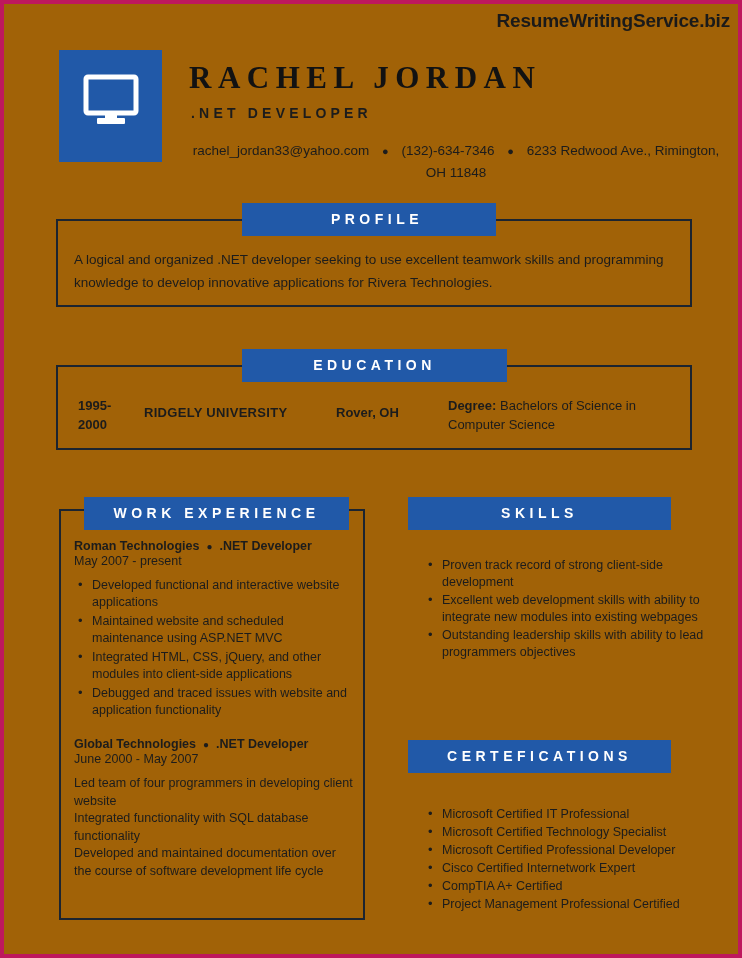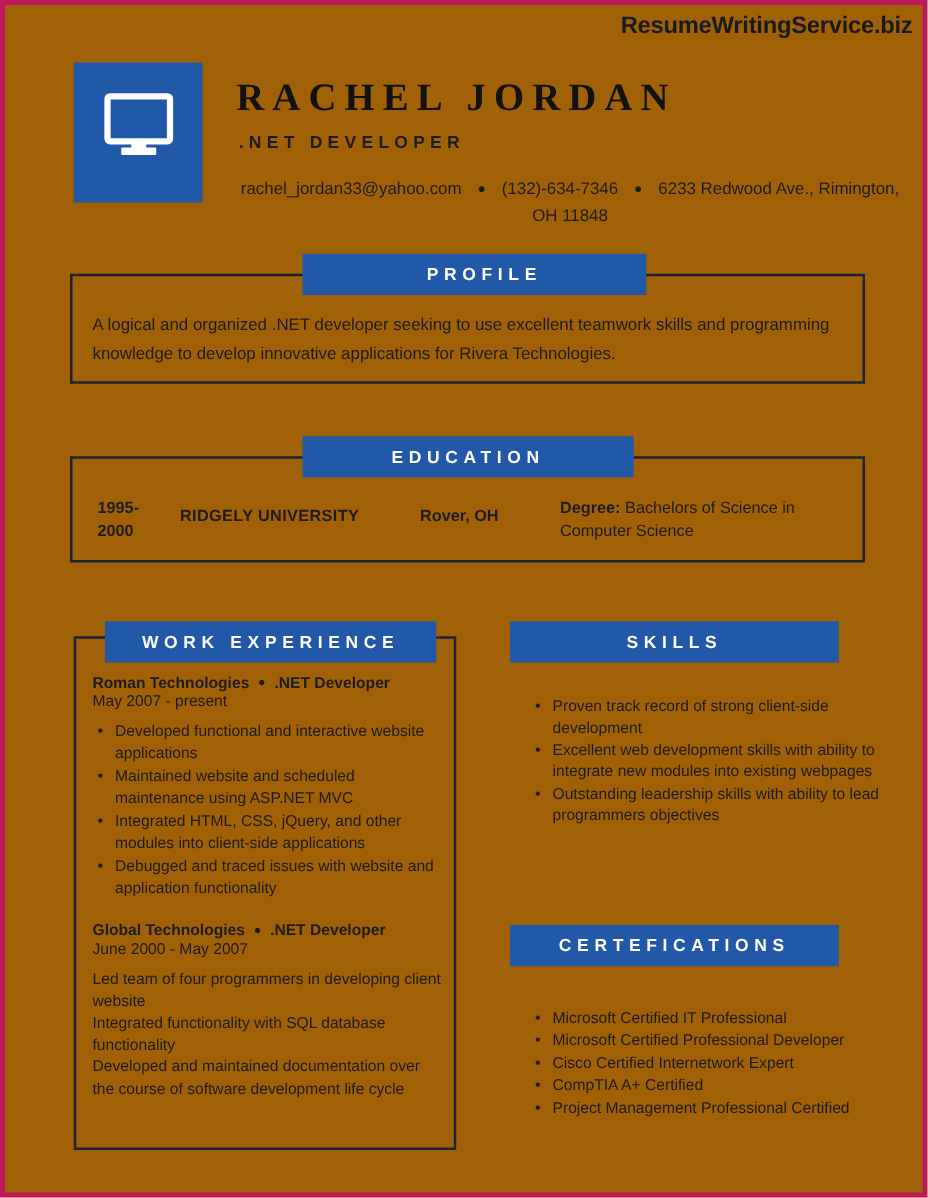--- a/index.html
+++ b/index.html
@@ -98,21 +98,21 @@
     font-weight: bold;
     letter-spacing: 4.5px;
     text-align: center;
     line-height: 33px;
     height: 33px;
     box-sizing: border-box;
     z-index: 5;
   }
 
   #profile-frame { left: 52px; top: 215px; width: 636px; height: 88px; }
-  #profile-band  { left: 238px; top: 199px; width: 275px; padding-left: 16px; }
+  #profile-band  { left: 238px; top: 199px; width: 254px; padding-left: 16px; }
   #profile-text {
     position: absolute;
     left: 70px; top: 245px;
     width: 600px;
     font-size: 13.5px;
     line-height: 22.5px;
     color: #1c1c1c;
   }
 
   #education-frame { left: 52px; top: 361px; width: 636px; height: 85px; }
@@ -287,19 +287,20 @@
   <div class="band" id="skills-band">SKILLS</div>
   <ul class="bullets" id="skills-list">
       <li>Proven track record of strong client-side development</li>
       <li>Excellent web development skills with ability to integrate new modules into existing webpages</li>
       <li>Outstanding leadership skills with ability to lead programmers objectives</li>
     </ul>
 
   <div class="band" id="certs-band">CERTEFICATIONS</div>
   <ul class="bullets" id="certs-list">
       <li>Microsoft Certified IT Professional</li>
+      <li>Microsoft Certified Technology Specialist</li>
       <li>Microsoft Certified Professional Developer</li>
       <li>Cisco Certified Internetwork Expert</li>
       <li>CompTIA A+ Certified</li>
       <li>Project Management Professional Certified</li>
     </ul>
 
 </div>
 
 </body></html>

